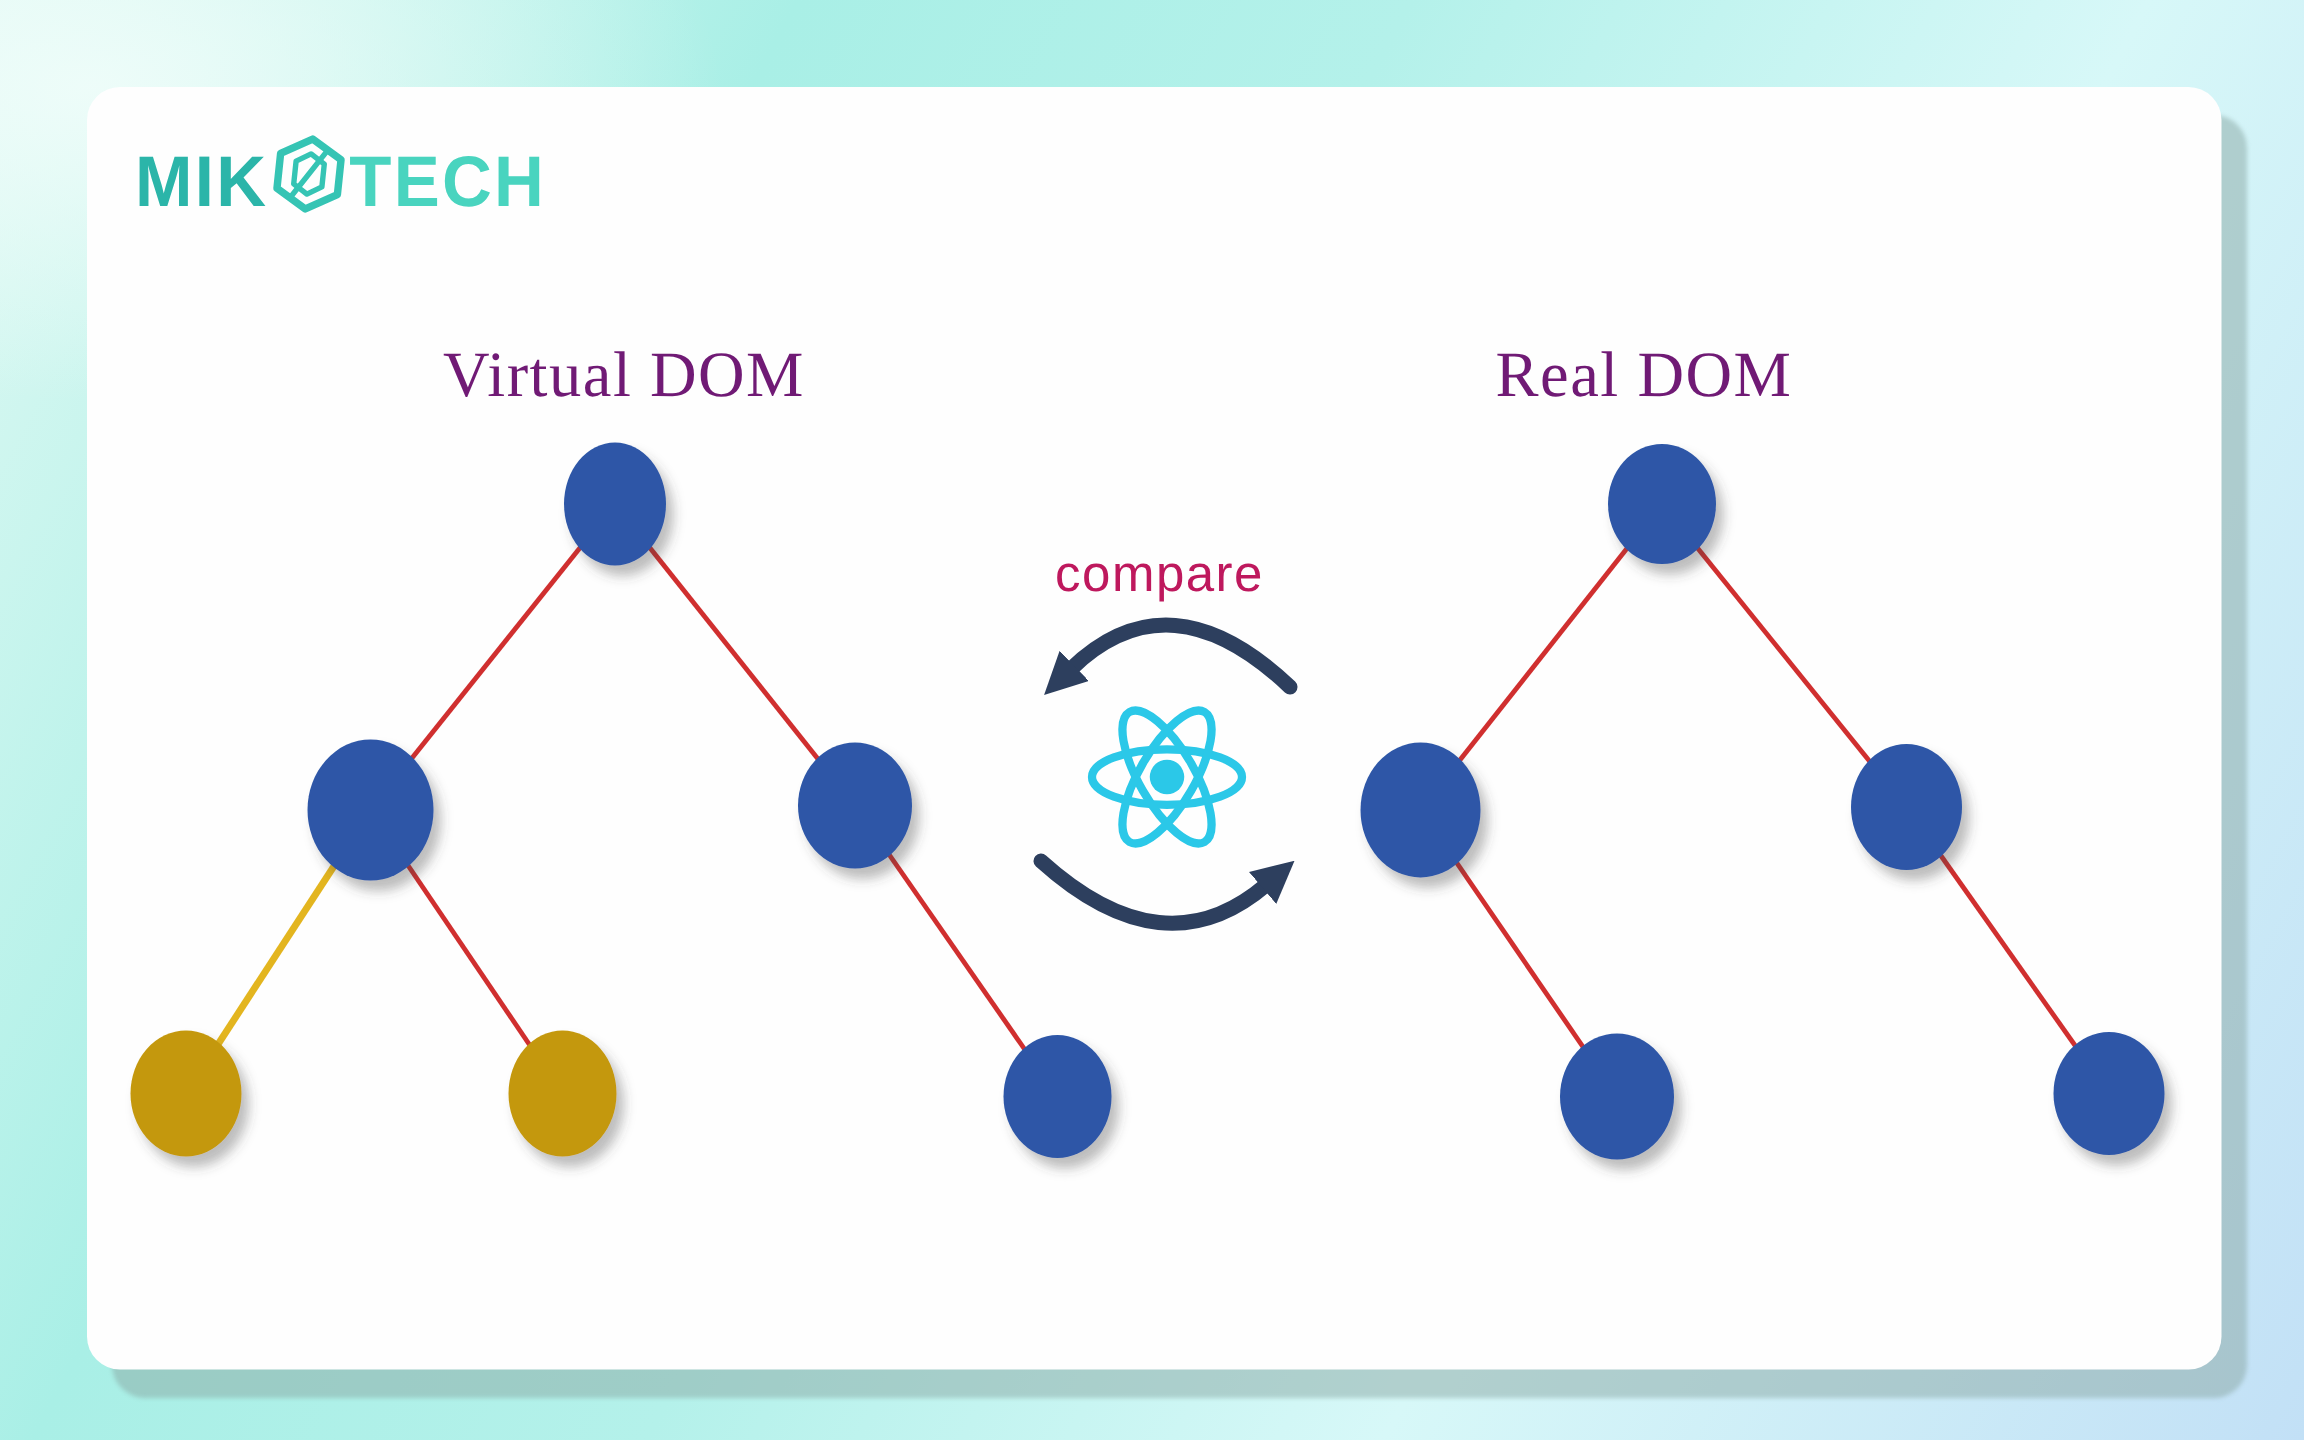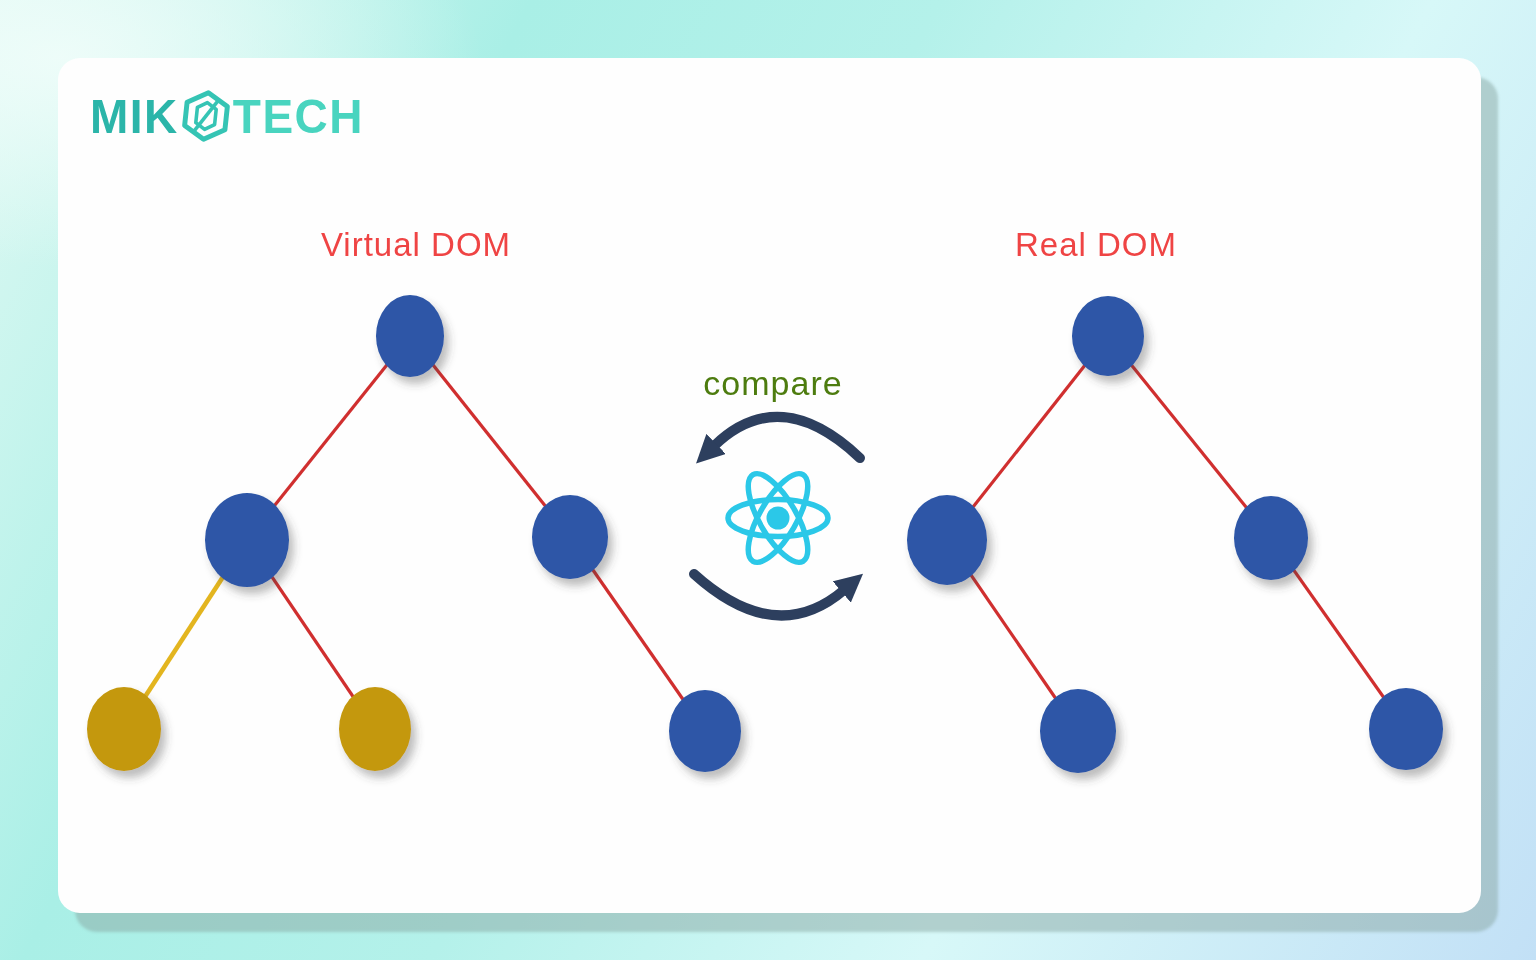--- a/index.html
+++ b/index.html
@@ -10,38 +10,38 @@
       radial-gradient(ellipse 600px 300px at 4% 6%, rgba(240,253,250,.9), rgba(240,253,250,0) 70%),
       linear-gradient(118deg,#dff9f3 0%, #a9efe6 26%, #b4f1ea 46%, #d7f8f8 70%, #c2e0f6 100%);
   }
   .card{
     position:absolute;left:58px;top:58px;width:1423px;height:855px;
     background:#fefefe;border-radius:22px;
     box-shadow:17px 19px 3px rgba(136,166,161,0.48);
   }
   .logo{
     position:absolute;left:90px;top:88px;height:56px;
-    display:flex;align-items:center;gap:0;
+    display:flex;align-items:flex-end;gap:0;
   }
   .logo .word{
     font-size:46px;font-weight:bold;letter-spacing:1.5px;line-height:1;
     transform:scaleY(1.04);
   }
   .logo .mik{color:#2bb5a9;}
   .logo .tech{color:#49d4bf;}
   .logo svg{display:block;}
   .title{
     position:absolute;top:226px;transform:translateX(-50%);
-    font-size:33px;color:#ef4444;letter-spacing:1px;white-space:nowrap;
+    font-size:43px;color:#701a75;letter-spacing:1px;white-space:nowrap;font-family:Liberation Serif, serif;
   }
   .title.virtual{left:416px;}
   .title.real{left:1096px;}
   .compare-label{
     position:absolute;left:773px;top:364px;transform:translateX(-50%);
-    font-size:34px;color:#4d7c0f;letter-spacing:1px;
+    font-size:34px;color:#be185d;letter-spacing:1px;
   }
   #diagram{position:absolute;left:0;top:0;width:1536px;height:960px;pointer-events:none;}
 </style>
 </head>
 <body>
 
 <div class="card"></div>
 
 <svg id="diagram" viewBox="0 0 1536 960">
   <defs>

